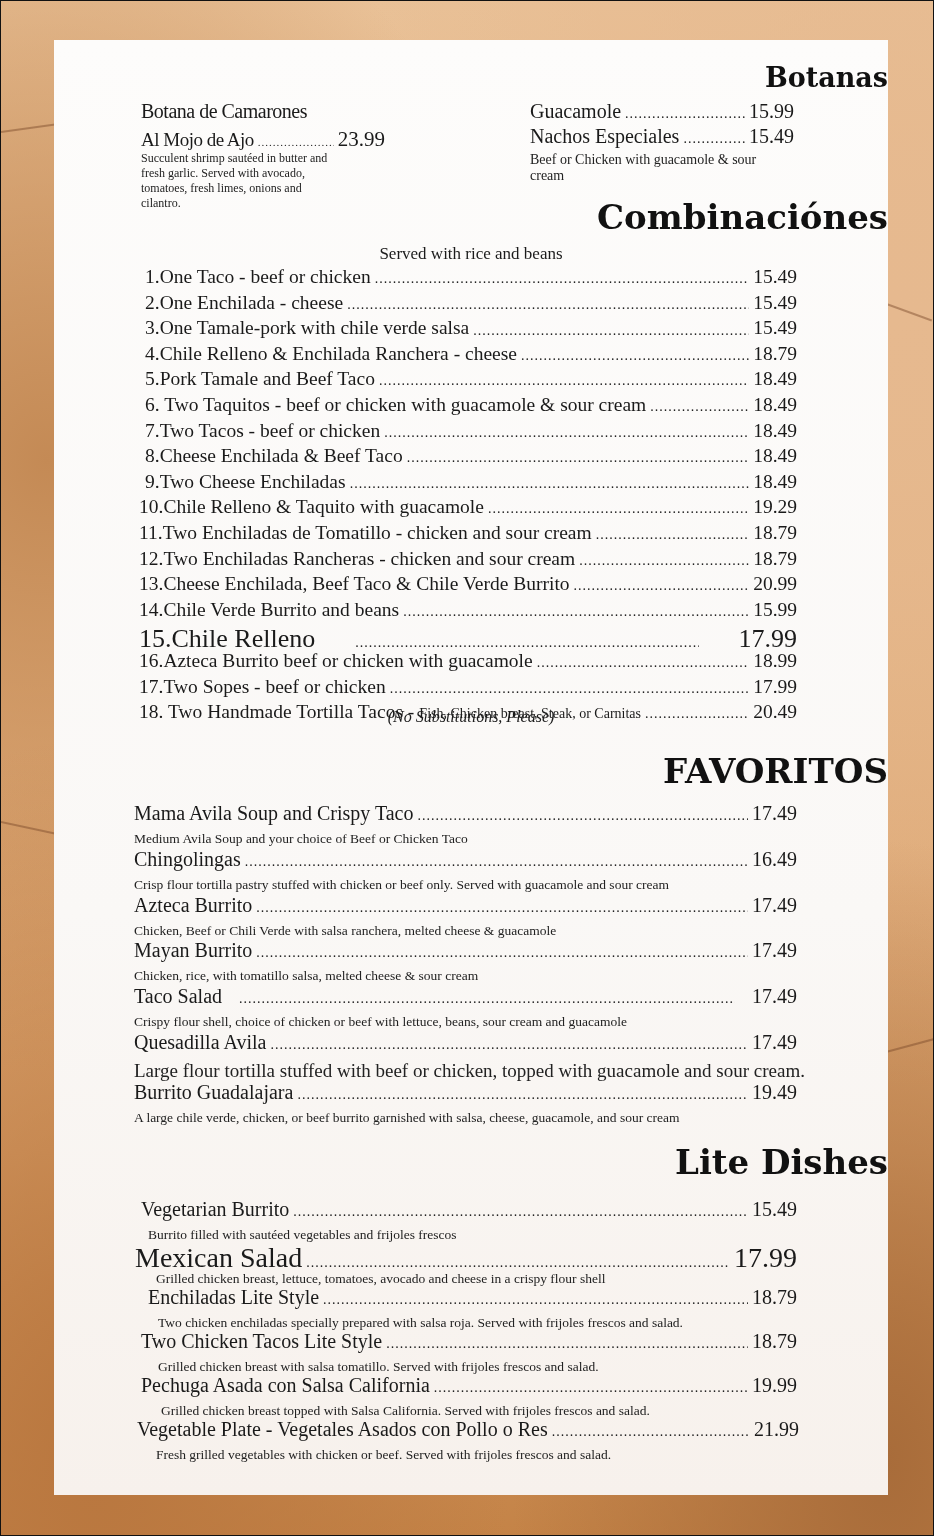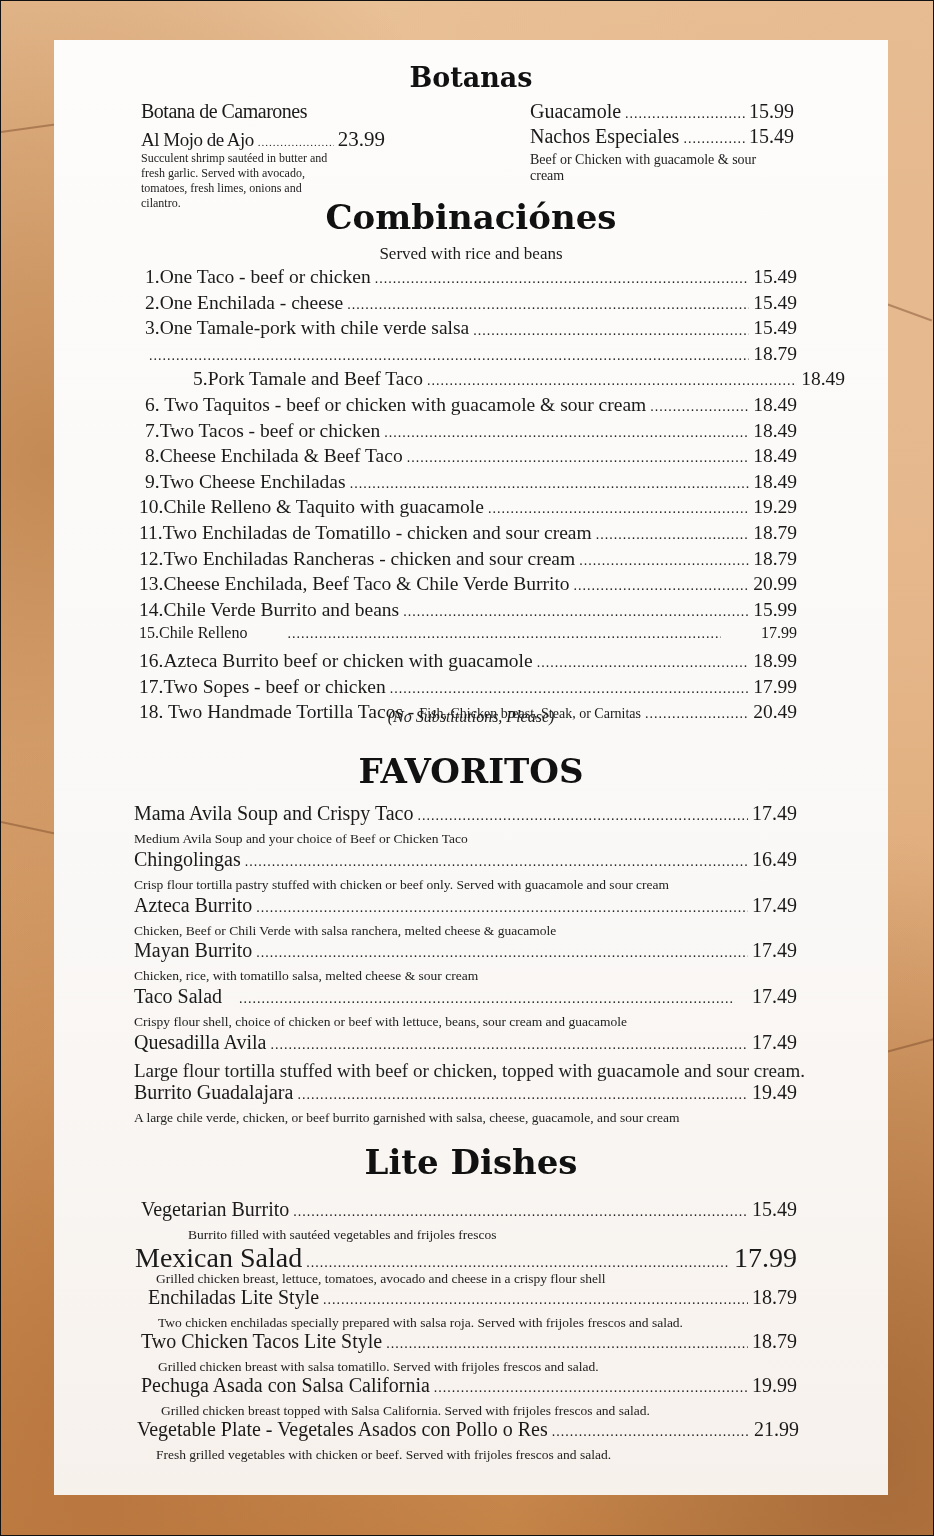--- a/index.html
+++ b/index.html
@@ -15,21 +15,21 @@
       color: #1b1b1b;
       box-sizing: border-box;
       border: 1px solid #111;
     }
     .crack { position: absolute; height: 2px; background: rgba(120,70,40,0.45); transform-origin: left center; }
     .panel {
       position: absolute; left: 53px; top: 39px; width: 834px; height: 1455px;
       background: linear-gradient(180deg, #fdfcfb 0%, #faf8f6 60%, #f7f1ec 100%);
     }
     .h-section {
-      position: absolute; left: 0; width: 834px; text-align: center;
+      position: absolute; left: 0; width: 834px; text-align: right;
       font-family: "DejaVu Serif", "Liberation Serif", serif; font-weight: bold; color: #111;
     }
     .row {
       position: absolute; display: flex; align-items: baseline; white-space: nowrap;
       font-family: "Liberation Serif", "DejaVu Serif", serif; color: #1a1a1a;
     }
     .row .name { flex: 0 0 auto; }
     .row .dots {
       flex: 1 1 auto; overflow: hidden; margin: 0 4px; letter-spacing: 1px;
       font-size: 14px; color: #222;
@@ -92,24 +92,25 @@
         <span class="name">2.One Enchilada - cheese</span>
         <span class="dots"></span>
         <span class="price">15.49</span>
       </div>
       <div class="row" style="left: 91px; top: 277.2px; width: 652px; font-size: 19.5px; align-items: flex-end;">
         <span class="name">3.One Tamale-pork with chile verde salsa</span>
         <span class="dots"></span>
         <span class="price">15.49</span>
       </div>
       <div class="row" style="left: 91px; top: 302.8px; width: 652px; font-size: 19.5px;">
-        <span class="dots"></span>
-        <span class="price">18.79</span>
-      </div>
-      <div class="row" style="left: 91px; top: 328.4px; width: 652px; font-size: 19.5px; margin-left: 48px;">
+        <span class="name">4.Chile Relleno &amp; Enchilada Ranchera - cheese</span>
+        <span class="dots"></span>
+        <span class="price">18.79</span>
+      </div>
+      <div class="row" style="left: 91px; top: 328.4px; width: 652px; font-size: 19.5px;">
         <span class="name">5.Pork Tamale and Beef Taco</span>
         <span class="dots"></span>
         <span class="price">18.49</span>
       </div>
       <div class="row" style="left: 91px; top: 354px; width: 652px; font-size: 19.5px;">
         <span class="name">6. Two Taquitos - beef or chicken with guacamole &amp; sour cream</span>
         <span class="dots"></span>
         <span class="price">18.49</span>
       </div>
       <div class="row" style="left: 91px; top: 379.6px; width: 652px; font-size: 19.5px;">
@@ -145,21 +146,21 @@
       <div class="row" style="left: 85px; top: 533.2px; width: 658px; font-size: 19.5px;">
         <span class="name">13.Cheese Enchilada, Beef Taco &amp; Chile Verde Burrito</span>
         <span class="dots"></span>
         <span class="price">20.99</span>
       </div>
       <div class="row" style="left: 85px; top: 558.8px; width: 658px; font-size: 19.5px;">
         <span class="name">14.Chile Verde Burrito and beans</span>
         <span class="dots"></span>
         <span class="price">15.99</span>
       </div>
-      <div class="row" style="left: 85px; top: 584.4px; width: 658px; font-size: 16px; gap: 36px;">
+      <div class="row" style="left: 85px; top: 584.4px; width: 658px; font-size: 26px; gap: 36px;">
         <span class="name">15.Chile Relleno</span>
         <span class="dots"></span>
         <span class="price">17.99</span>
       </div>
       <div class="row" style="left: 85px; top: 610px; width: 658px; font-size: 19.5px;">
         <span class="name">16.Azteca Burrito beef or chicken with guacamole</span>
         <span class="dots"></span>
         <span class="price">18.99</span>
       </div>
       <div class="row" style="left: 85px; top: 635.6px; width: 658px; font-size: 19.5px;">
@@ -223,21 +224,21 @@
       <div class="desc" style="left: 80px; top: 1070px; font-size: 13.5px;">A large chile verde, chicken, or beef burrito garnished with salsa, cheese, guacamole, and sour cream</div>
     </div>
 
   <div class="h-section" style="top:1102px;font-size:34px;">Lite Dishes</div>
   <div id="lite-list">
       <div class="row" style="left: 87px; top: 1158px; width: 656px; font-size: 20px;">
         <span class="name">Vegetarian Burrito</span>
         <span class="dots"></span>
         <span class="price">15.49</span>
       </div>
-      <div class="desc" style="left: 94px; top: 1187px; font-size: 13.5px; margin-left: 40px;">Burrito filled with sautéed vegetables and frijoles frescos</div>
+      <div class="desc" style="left: 94px; top: 1187px; font-size: 13.5px;">Burrito filled with sautéed vegetables and frijoles frescos</div>
       <div class="row" style="left: 81px; top: 1202px; width: 662px; font-size: 28px;">
         <span class="name">Mexican Salad</span>
         <span class="dots"></span>
         <span class="price">17.99</span>
       </div>
       <div class="desc" style="left: 102px; top: 1231px; font-size: 13.5px;">Grilled chicken breast, lettuce, tomatoes, avocado and cheese in a crispy flour shell</div>
       <div class="row" style="left: 94px; top: 1246px; width: 649px; font-size: 20px;">
         <span class="name">Enchiladas Lite Style</span>
         <span class="dots"></span>
         <span class="price">18.79</span>

